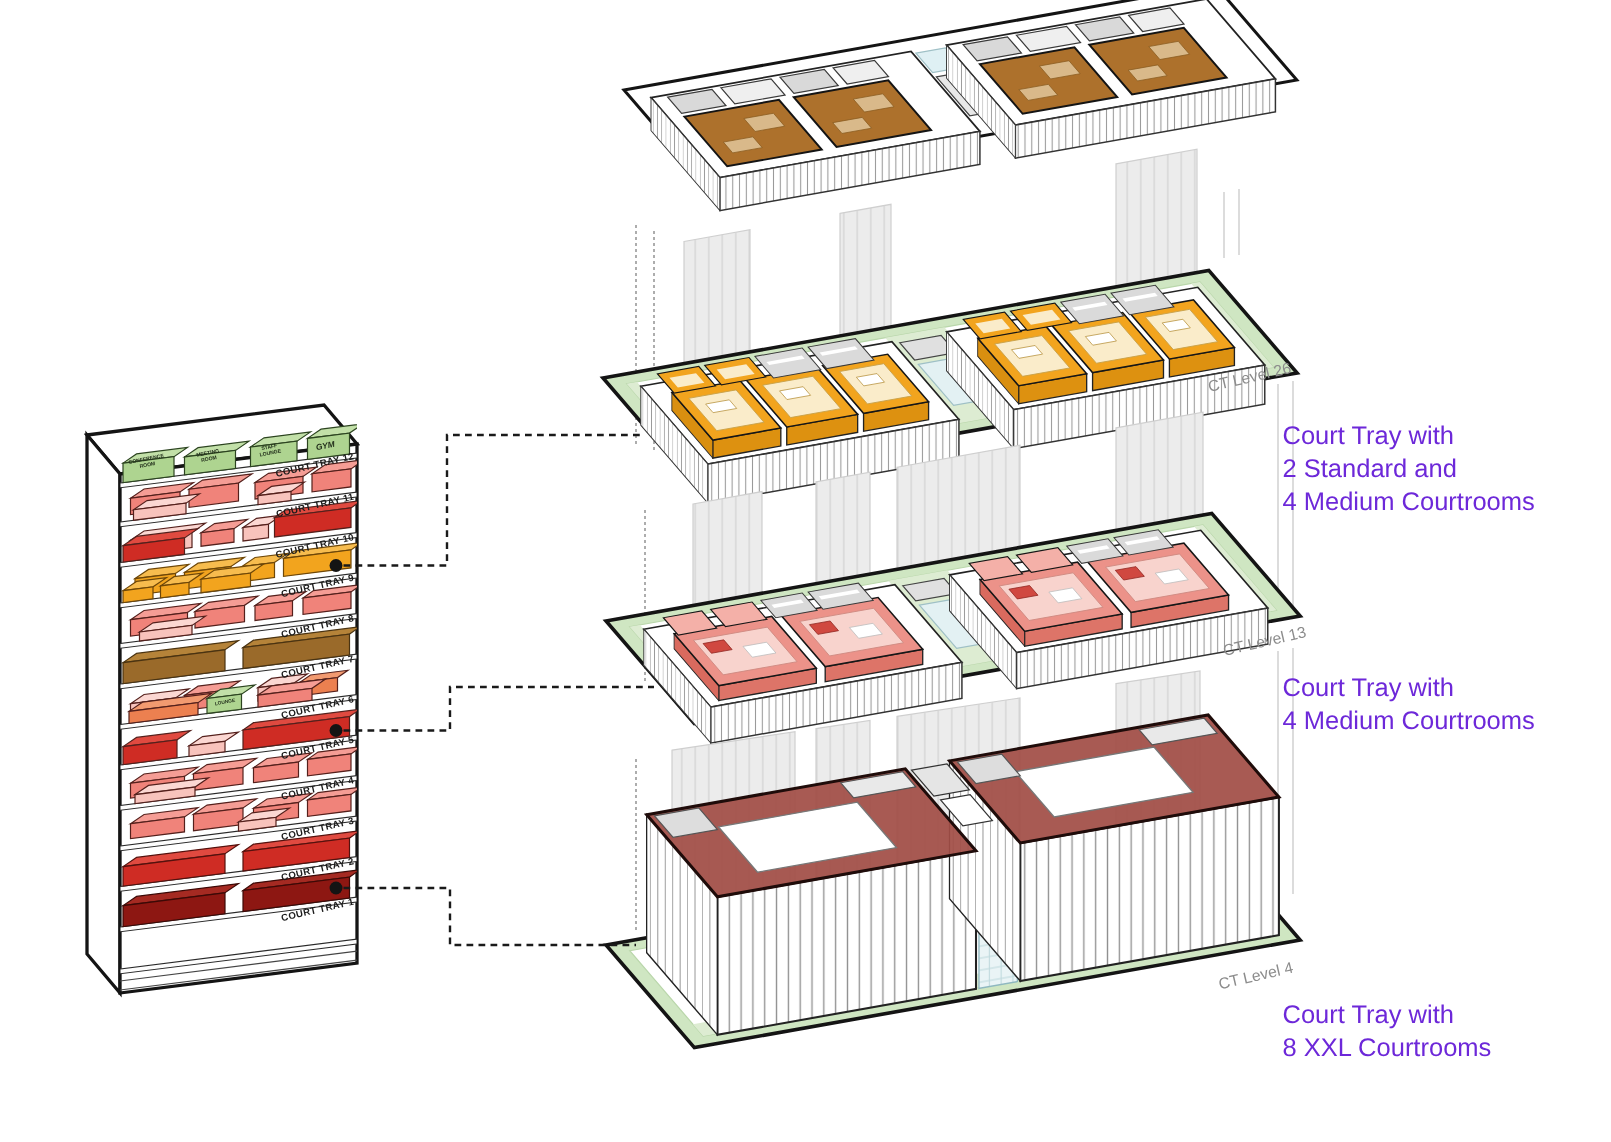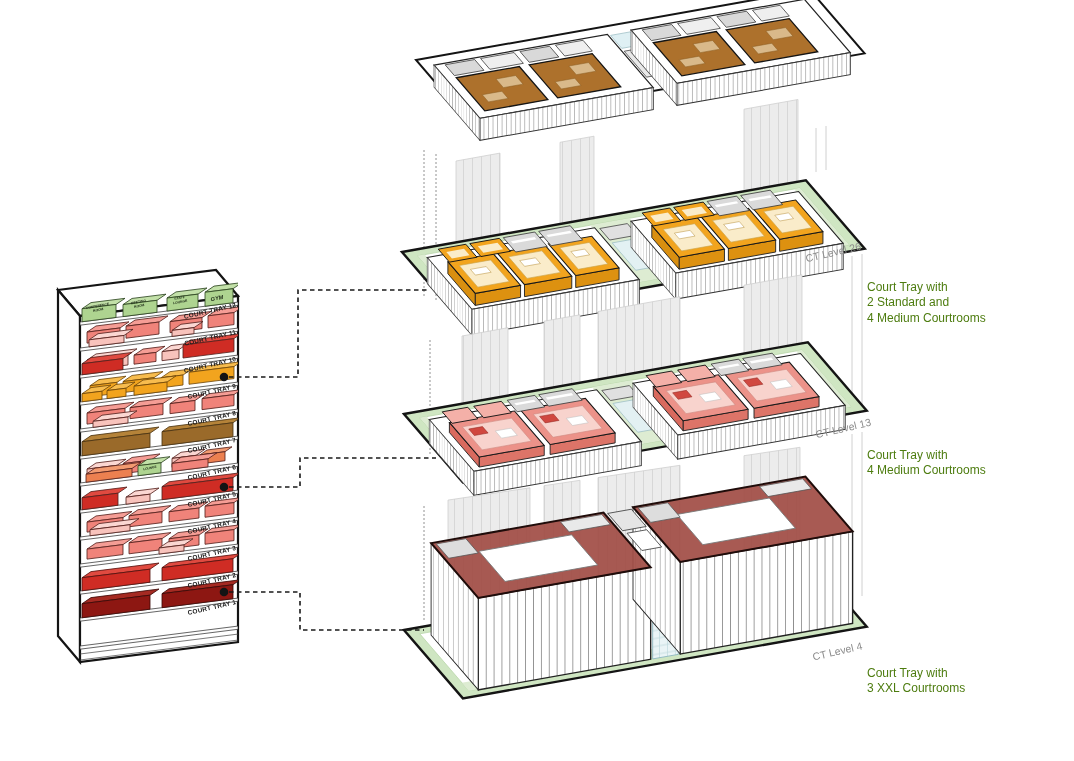--- a/index.html
+++ b/index.html
@@ -9,21 +9,21 @@
   .ovl{position:absolute;color:#1a1a1a;}
   .tray-label{width:84px;text-align:right;font-size:6.4px;font-weight:700;
               letter-spacing:.25px;color:#1c1c1c;transform:rotate(-13deg);
               transform-origin:100% 50%;white-space:nowrap;}
   .amen-label{font-size:3.4px;font-weight:700;text-align:center;line-height:1.08;
               white-space:pre-line;color:#23301c;transform:rotate(-11deg);}
   .amen-gym{font-size:5.6px;font-weight:700;font-style:italic;}
   .lounge-label{font-size:3.2px;font-weight:700;text-align:center;color:#23301c;
               transform:rotate(-11deg);}
   .ct-tag{font-size:10.5px;color:#8c8c8c;transform:rotate(-13deg);white-space:nowrap;}
-  .callout{color:#4d7c0f;font-size:12px;line-height:1.28;margin-left:12px;}
+  .callout{color:#6d28d9;font-size:17px;line-height:1.28;}
   .callout div{white-space:nowrap;}
 </style>
 </head>
 <body>
 
 <div class="canvas">
 <svg width="1074" height="761" viewBox="0 0 1074 761">
 <defs>
   <pattern id="pf" width="4.6" height="12" patternUnits="userSpaceOnUse">
     <rect width="4.6" height="12" fill="#ffffff"></rect>
@@ -544,15 +544,15 @@
   <div>Court Tray with</div>
   <div>2 Standard and</div>
   <div>4 Medium Courtrooms</div>
 </div>
 <div class="ovl callout" style="left:855px;top:448px">
   <div>Court Tray with</div>
   <div>4 Medium Courtrooms</div>
 </div>
 <div class="ovl callout" style="left:855px;top:666px">
   <div>Court Tray with</div>
-  <div>3 XXL Courtrooms</div>
+  <div>8 XXL Courtrooms</div>
 </div>
 </div>
 
 </body></html>

